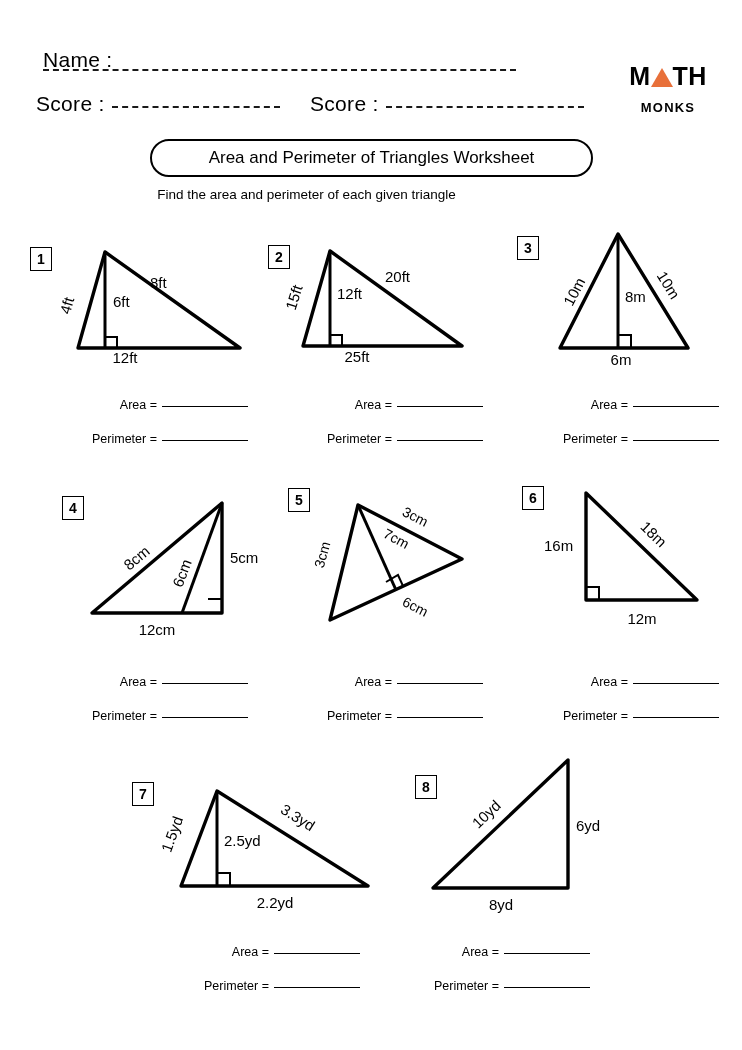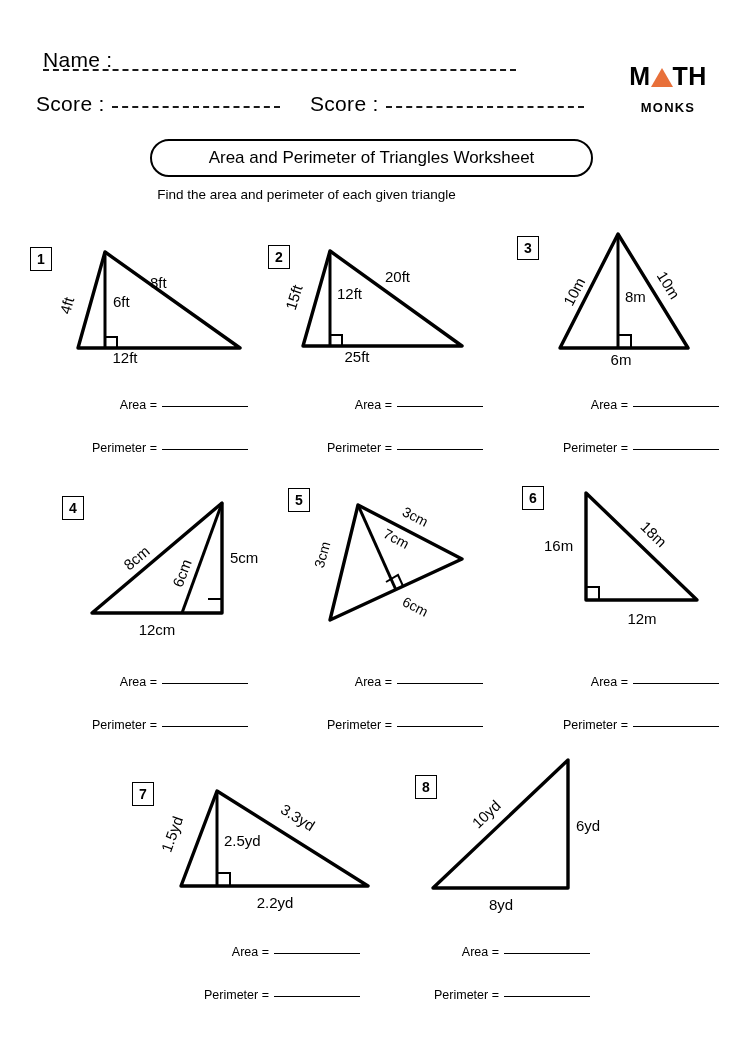--- a/index.html
+++ b/index.html
@@ -90,21 +90,21 @@
   .ans-line { display: flex; align-items: baseline; white-space: nowrap; }
   .ans-line + .ans-line { margin-top: 20px; }
   .ans-label { }
   .ans-blank {
     display: inline-block;
     border-bottom: 1.2px solid #000;
     width: 86px; height: 1px;
     margin-left: 5px;
     position: relative; top: -2px;
   }
-  .ans-wrap { display: flex; flex-direction: column; align-items: flex-end; gap: 9px; }
+  .ans-wrap { display: flex; flex-direction: column; align-items: flex-end; }
 
   svg text {
     font-family: "Liberation Sans", sans-serif;
     font-size: 15px;
     fill: #000;
   }
   svg .small { font-size: 14px; }
   svg polyline, svg line, svg polygon, svg path {
     stroke: #000; fill: none;
   }

